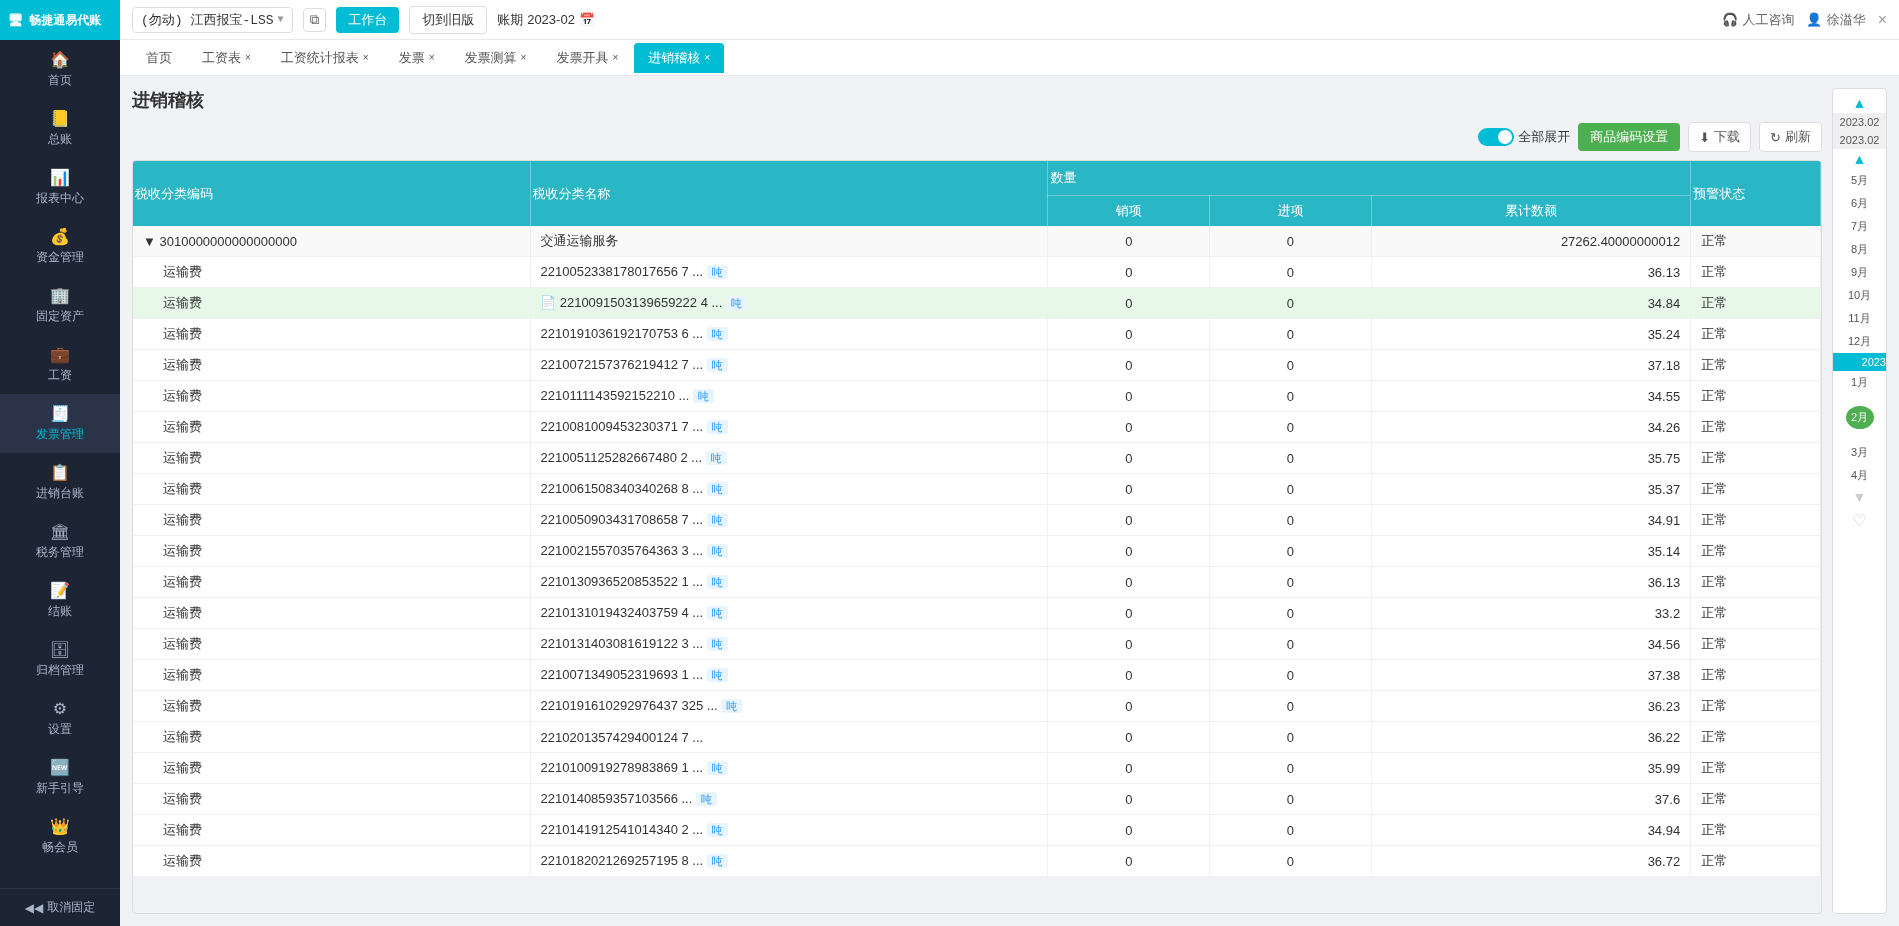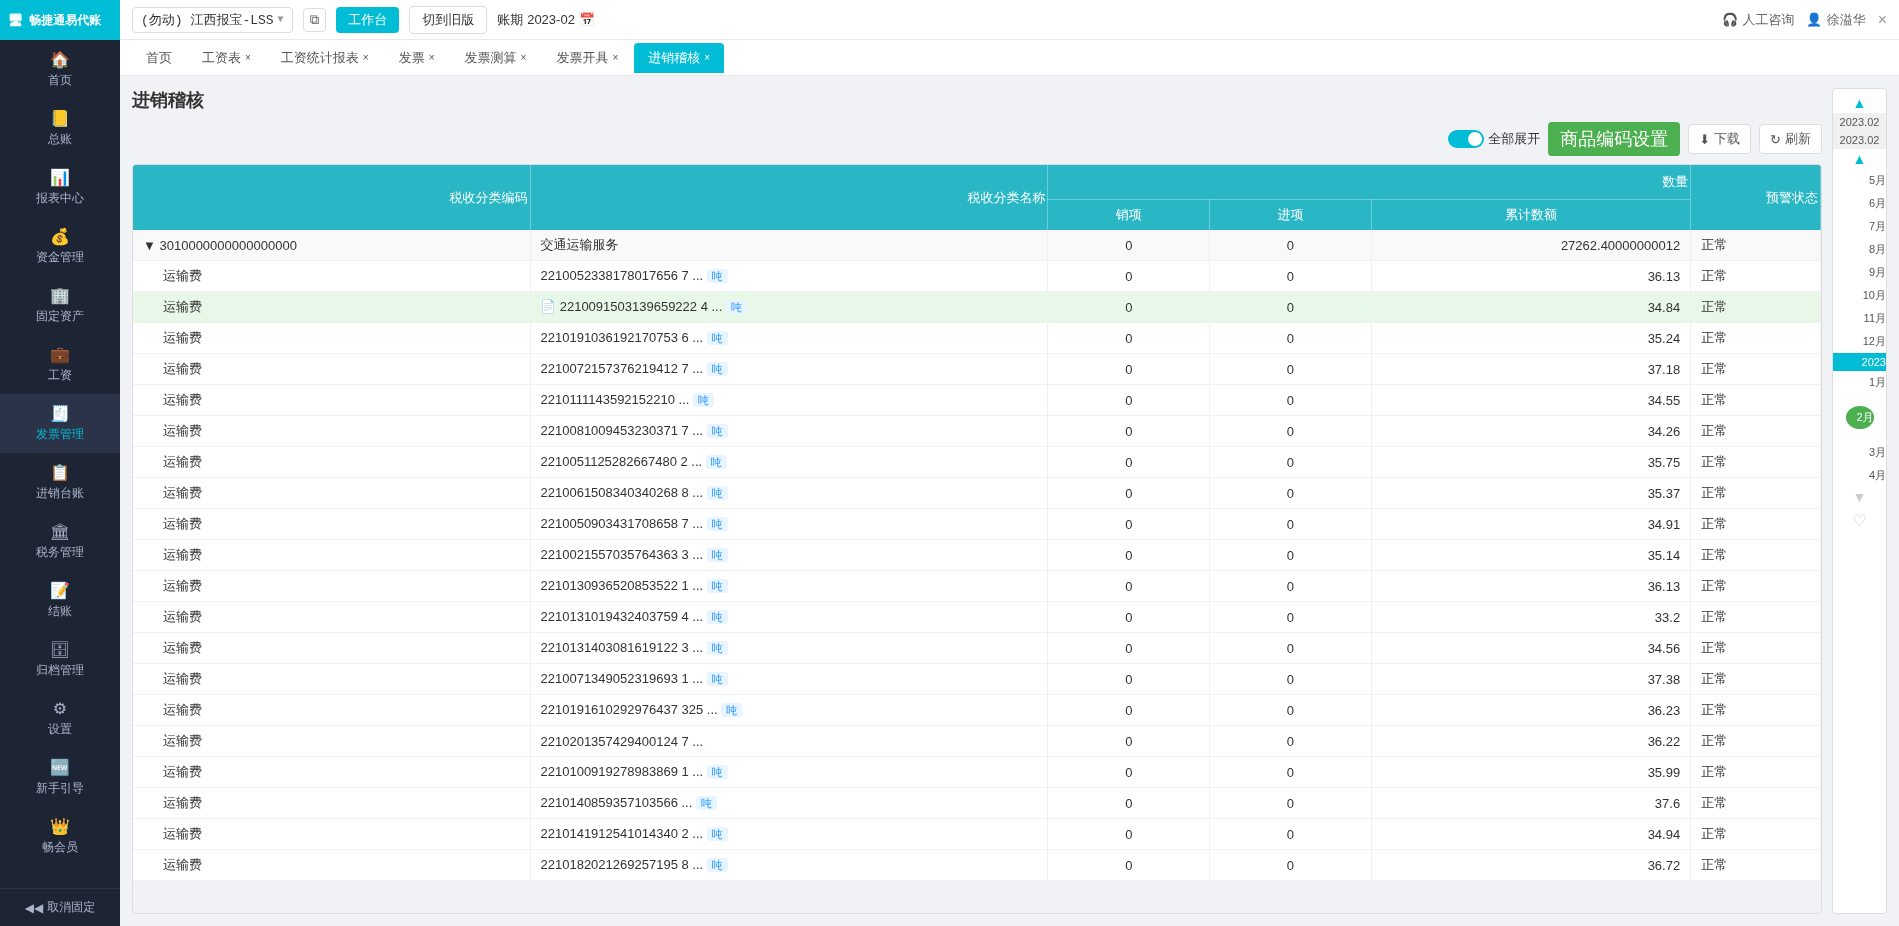--- a/index.html
+++ b/index.html
@@ -213,21 +213,21 @@
       background: white;
       border-radius: 50%;
     }
     .btn-green {
       background: #4caf50;
       color: white;
       border: none;
       border-radius: 4px;
       padding: 5px 12px;
       cursor: pointer;
-      font-size: 18px;
+      font-size: 13px;
     }
     .btn-outline {
       background: white;
       color: #555;
       border: 1px solid #ddd;
       border-radius: 4px;
       padding: 5px 10px;
       cursor: pointer;
       font-size: 13px;
       display: flex;
@@ -246,21 +246,21 @@
       width: 100%;
       border-collapse: collapse;
       font-size: 13px;
     }
     thead tr {
       background: #29b6c5;
       color: white;
     }
     thead tr.header-top th {
       padding: 8px 2px;
-      text-align: right;
+      text-align: left;
       font-weight: normal;
       border-right: 1px solid rgba(255,255,255,0.3);
     }
     thead tr.header-sub th {
       padding: 6px 22px;
       text-align: center;
       font-weight: normal;
       background: #29b6c5;
       border-right: 1px solid rgba(255,255,255,0.3);
       border-top: 1px solid rgba(255,255,255,0.3);
@@ -302,21 +302,21 @@
     .right-panel .year {
       background: #f0f0f0;
       width: 100%;
       text-align: center;
       padding: 3px 0;
       font-size: 11px;
       color: #555;
     }
     .right-panel .month-item {
       width: 100%;
-      text-align: right;
+      text-align: center;
       padding: 4px 0;
       cursor: pointer;
       color: #555;
     }
     .right-panel .month-item.current-highlight {
       background: #4caf50;
       color: white;
       border-radius: 50%;
       width: 28px;
       margin: 12px auto;

